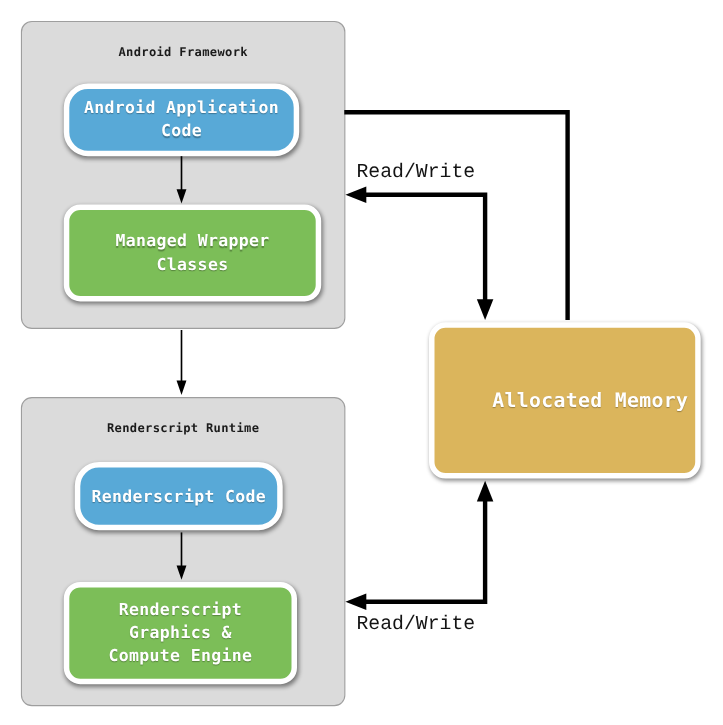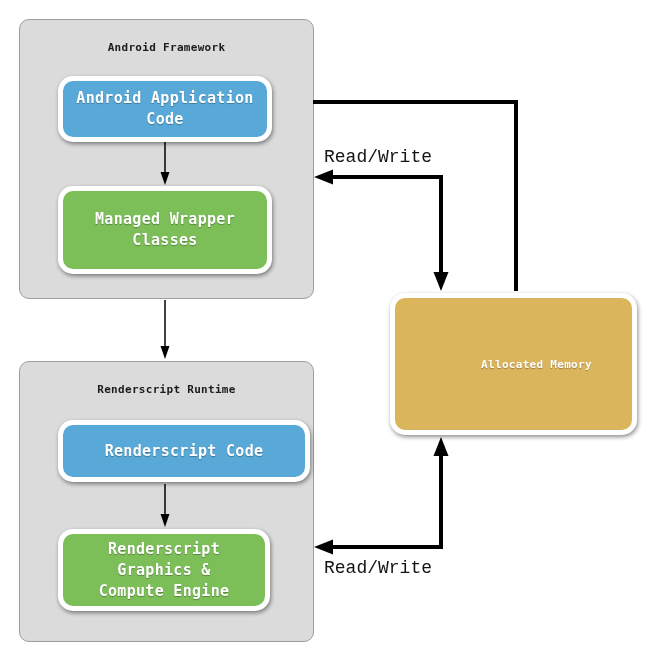--- a/index.html
+++ b/index.html
@@ -29,23 +29,23 @@
     border: 5px solid #ffffff;
     border-radius: 15px;
     box-shadow: 1px 2px 4px rgba(0,0,0,0.45);
     display: flex; align-items: center; justify-content: center;
     text-align: center;
     color: #ffffff; font-weight: bold; font-size: 15px; line-height: 21px;
     letter-spacing: .3px;
     white-space: pre-line;
     text-shadow: 0 1px 1px rgba(0,0,0,0.3);
   }
-  .node.blue  { background: var(--node-blue,  #58A9D7); }
+  .node.blue  { background: var(--node-blue,  #58A9D7); border-radius: 22px; }
   .node.green { background: var(--node-green, #7CBE58); }
-  .node.gold  { background: var(--node-gold,  #DBB55C); font-size: 11px; padding-left: 46px; }
+  .node.gold  { background: var(--node-gold,  #DBB55C); font-size: 18px; padding-left: 46px; }
   .arrows {
     position: absolute; left: 0; top: 0;
     pointer-events: none;
     color: var(--arrow, #000000);
   }
   .arrows line, .arrows path { stroke: currentColor; fill: none; }
   .arrows polygon { fill: currentColor; stroke: none; }
   .thin  { stroke-width: 1.5; }
   .thick { stroke-width: 4; }
   .edge-label {
@@ -64,26 +64,26 @@
     <div class="group-title">Android Framework</div>
   </div>
 
   <div class="group" style="left:19px; top:361px; width:295px; height:281px;">
     <div class="group-title">Renderscript Runtime</div>
   </div>
 
   <div class="node blue" style="left:58px; top:76px; width:214px; height:66px;">Android Application
 Code</div>
 
-  <div class="node green" style="left:58px; top:186px; width:214px; height:88px;">Managed Wrapper
+  <div class="node green" style="left:58px; top:186px; width:234px; height:88px;">Managed Wrapper
 Classes</div>
 
-  <div class="node blue" style="left:58px; top:420px; width:252px; height:62px;">Renderscript Code</div>
+  <div class="node blue" style="left:68px; top:420px; width:189px; height:62px;">Renderscript Code</div>
 
-  <div class="node green" style="left:58px; top:529px; width:212px; height:82px;">Renderscript
+  <div class="node green" style="left:58px; top:529px; width:212px; height:93px;">Renderscript
 Graphics &amp;
 Compute Engine</div>
 
   <div class="node gold" style="left:390px; top:293px; width:247px; height:142px;">Allocated Memory</div>
 
   <svg class="arrows" width="657" height="659" viewBox="0 0 657 659">
 
     <g>
       <line class="thin" x1="165" y1="142" x2="165" y2="174"></line>
       <polygon points="165,185 160.5,172 169.5,172"></polygon>

